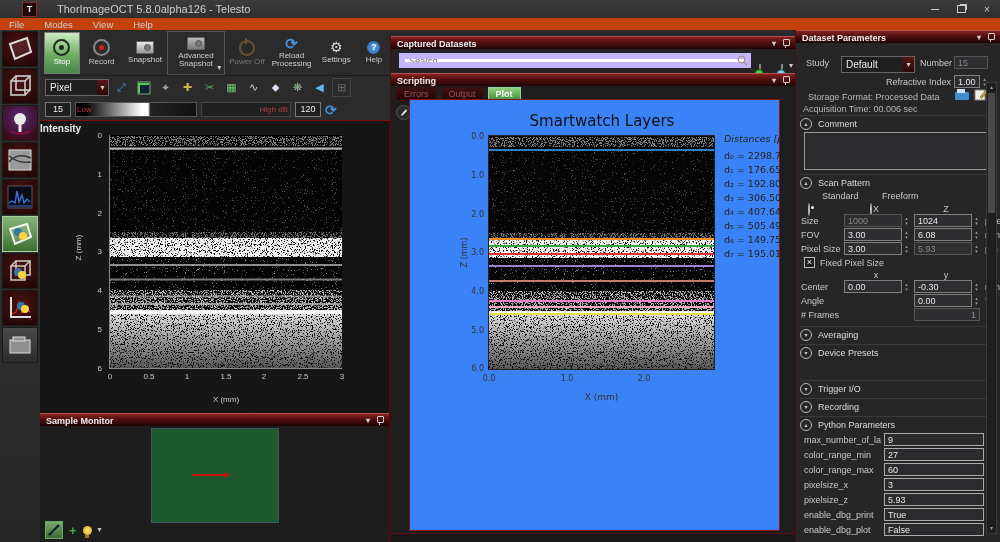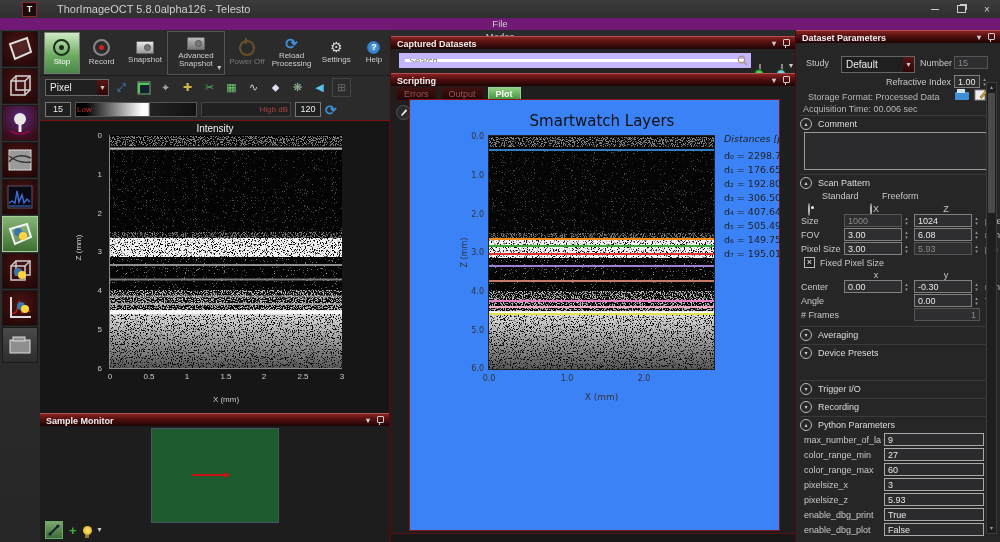--- a/index.html
+++ b/index.html
@@ -3,21 +3,21 @@
 <meta charset="utf-8">
 <style>
   html,body{margin:0;padding:0;background:#111;font-family:"Liberation Sans",sans-serif;}
   #app{position:relative;width:1000px;height:542px;background:#2a2a2c;overflow:hidden;color:#d8d8d8;font-size:10px;-webkit-user-select:none;}
   .abs{position:absolute;}
   
   #titlebar{left:0;top:0;width:1000px;height:18px;background:linear-gradient(#3c3c3c,#2e2e2e);display:flex;align-items:center;}
   .applogo{width:13px;height:13px;margin-left:22px;background:#1b0a0a;border:1px solid #8a2a2a;color:#e8e8e8;font-weight:bold;font-size:9px;text-align:center;line-height:13px;}
   .apptitle{margin-left:20px;color:#cfcfcf;font-size:11px;}
   .winbtn{width:26px;height:14px;display:flex;align-items:center;justify-content:center;color:#cfcfcf;}
-  #menubar{left:0;top:18px;width:1000px;height:12px;background:#701a75;display:flex;align-items:center;gap:2px;flex-direction:column;}
+  #menubar{left:0;top:18px;width:1000px;height:12px;background:#c2410c;display:flex;align-items:center;gap:2px;}
   .menuitem{padding:0 9px;color:#cfcfcf;font-size:9.5px;}
   
   #sidebar{left:0;top:30px;width:40px;height:512px;background:linear-gradient(180deg,#343434,#262626);}
   .sbtn{width:36px;height:36px;margin:1px 2px;background:radial-gradient(circle at 50% 40%,#4e1414,#240808 85%);border:1px solid #1a1a1a;box-sizing:border-box;display:flex;align-items:center;justify-content:center;}
   .sbtn.sel{background:linear-gradient(#86b577,#3e6f33);border:1px solid #a6d096;}
   
   .phdr{height:13px;background:linear-gradient(#8a2222 0%,#561010 40%,#1d0404 100%);border-top:1px solid #b05050;box-sizing:border-box;color:#efefef;font-weight:bold;font-size:9px;padding:1px 6px 0 6px;display:flex;align-items:center;}
   .phdr .sp{flex:1;}
   .pin{width:7px;height:9px;position:relative;margin-left:6px;}
   .pin:before{content:"";position:absolute;left:1px;top:0;width:5px;height:5px;border:1px solid #ccc;border-radius:1px;}
@@ -275,21 +275,21 @@
       <i style="left:1px">Low</i>
     </span>
     <span style="width:88px;height:13px;border:1px solid #444;background:#202020;position:relative">
       <i class="abs" style="right:2px;top:2px;font-style:normal;color:#b04040;font-size:8px">High dB</i>
     </span>
     <span class="numbox">120</span>
     <span style="color:#3f8fd6;font-size:14px;font-weight:bold">⟳</span>
   </div>
 
   <div id="intensity" class="abs">
-    <div class="abs" style="left:0;top:2px;width:350px;text-align:center;font-weight:normal;color:#eee">Intensity</div>
+    <div class="abs" style="left:0;top:2px;width:350px;font-weight:bold;color:#eee">Intensity</div>
 
     <div class="abs" style="left:69px;top:14px;width:1px;height:233px;background:#888"></div>
     <div class="abs" style="left:69px;top:247px;width:233px;height:1px;background:#888"></div>
 
     <div class="axlbl abs" style="left:44px;top:10px;width:18px;text-align:right">0</div>
     <div class="axlbl abs" style="left:44px;top:49px;width:18px;text-align:right">1</div>
     <div class="axlbl abs" style="left:44px;top:88px;width:18px;text-align:right">2</div>
     <div class="axlbl abs" style="left:44px;top:126px;width:18px;text-align:right">3</div>
     <div class="axlbl abs" style="left:44px;top:165px;width:18px;text-align:right">4</div>
     <div class="axlbl abs" style="left:44px;top:204px;width:18px;text-align:right">5</div>

